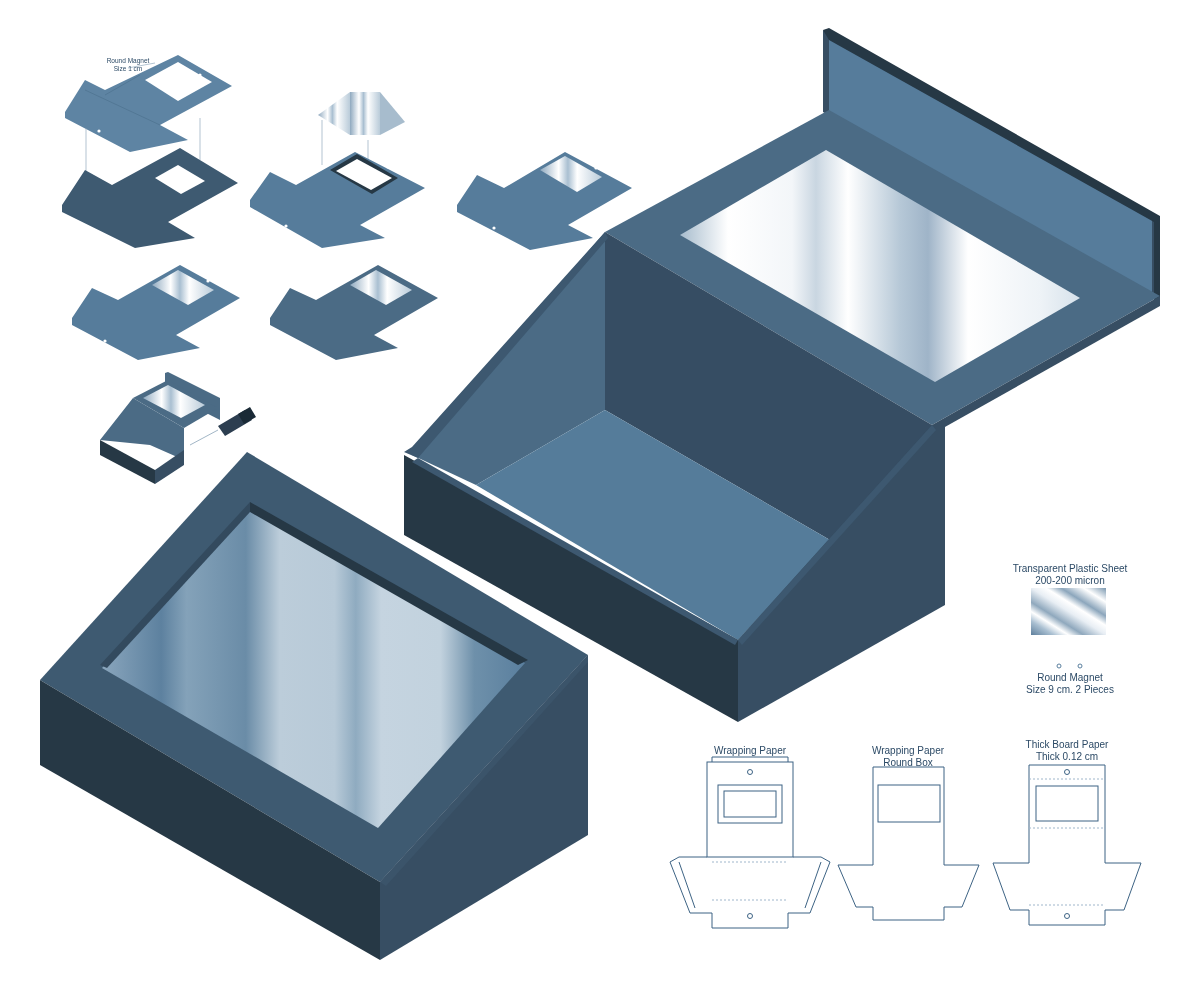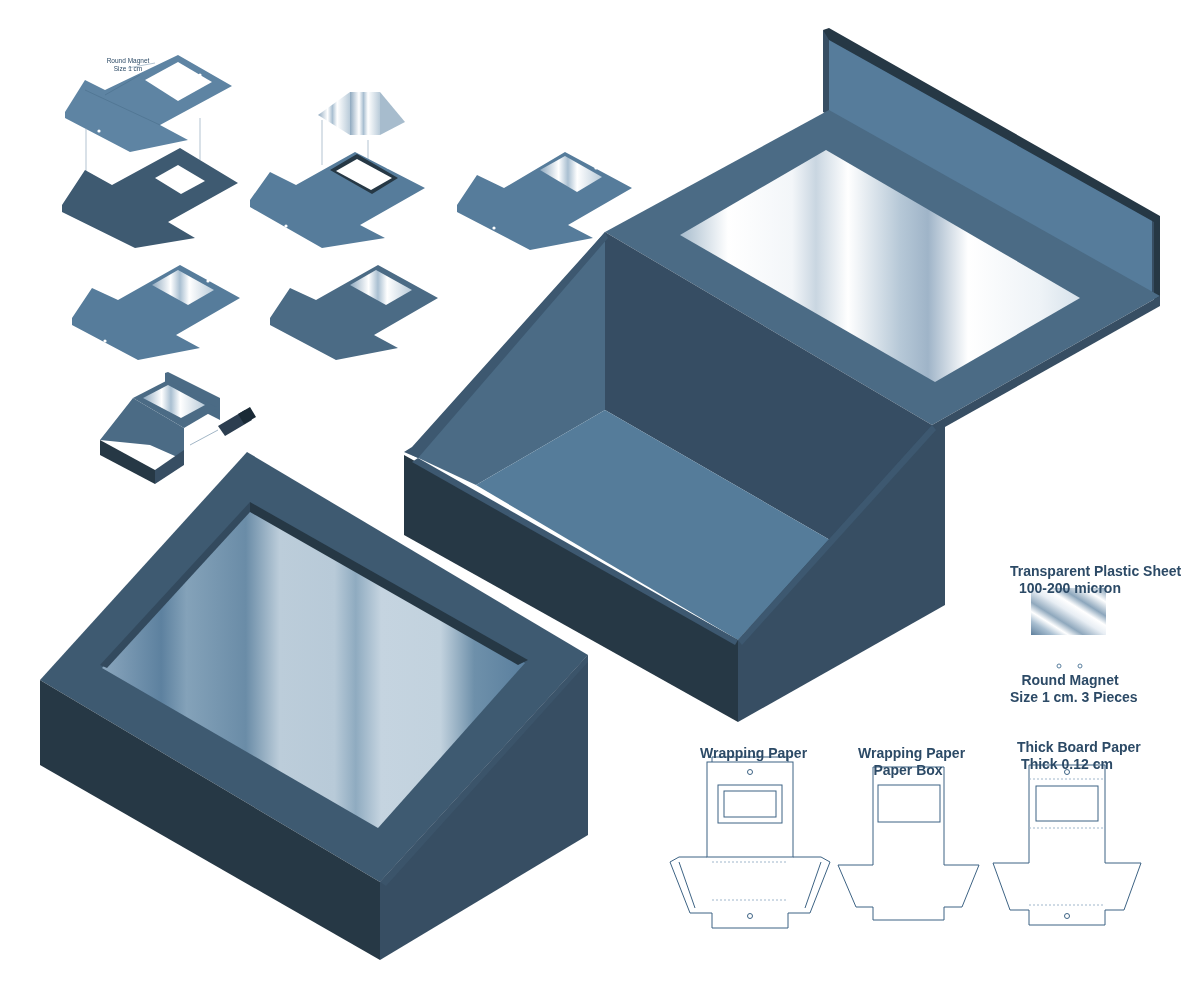--- a/index.html
+++ b/index.html
@@ -1,20 +1,20 @@
 <!DOCTYPE html>
 <html><head>
 <meta charset="utf-8">
 <style>
   html, body { margin: 0; padding: 0; background: #ffffff; }
   body { width: 1200px; height: 1008px; position: relative; overflow: hidden; font-family: "Liberation Sans", sans-serif; }
   svg.canvas { position: absolute; left: 0; top: 0; width: 1200px; height: 1008px; }
   .lbl { position: absolute; color: #2c4a66; text-align: center; line-height: 1.2; white-space: nowrap; }
   .lbl-tiny { font-size: 6.5px; }
-  .lbl-sm { font-size: 14px; font-weight: bold; }
+  .lbl-sm { font-size: 10px; }
   .lbl span { display: block; }
 </style>
 </head>
 <body>
 
 <svg class="canvas" viewBox="0 0 1200 1008" xmlns="http://www.w3.org/2000/svg">
   <defs>
     <linearGradient id="glassH" x1="0" y1="0" x2="1" y2="0">
       <stop offset="0" stop-color="#a7bccd"></stop>
       <stop offset="0.12" stop-color="#ffffff"></stop>
@@ -201,33 +201,33 @@
   </g>
 </svg>
 
 <div class="lbl lbl-tiny" style="left:100px; top:57px; width:56px;">
   <span>Round Magnet</span>
   <span>Size 1 cm</span>
 </div>
 
 <div class="lbl lbl-sm" style="left:1010px; top:563px; width:120px;">
   <span>Transparent Plastic Sheet</span>
-  <span>100-200 micron</span>
+  <span>200-200 micron</span>
 </div>
 
 <div class="lbl lbl-sm" style="left:1010px; top:672px; width:120px;">
   <span>Round Magnet</span>
-  <span>Size 1 cm. 3 Pieces</span>
+  <span>Size 9 cm. 2 Pieces</span>
 </div>
 
 <div class="lbl lbl-sm" style="left:700px; top:745px; width:100px;">
   <span>Wrapping Paper</span>
 </div>
 
 <div class="lbl lbl-sm" style="left:858px; top:745px; width:100px;">
   <span>Wrapping Paper</span>
-  <span>Paper Box</span>
+  <span>Round Box</span>
 </div>
 
 <div class="lbl lbl-sm" style="left:1017px; top:739px; width:100px;">
   <span>Thick Board Paper</span>
   <span>Thick 0.12 cm</span>
 </div>
 
 </body></html>

